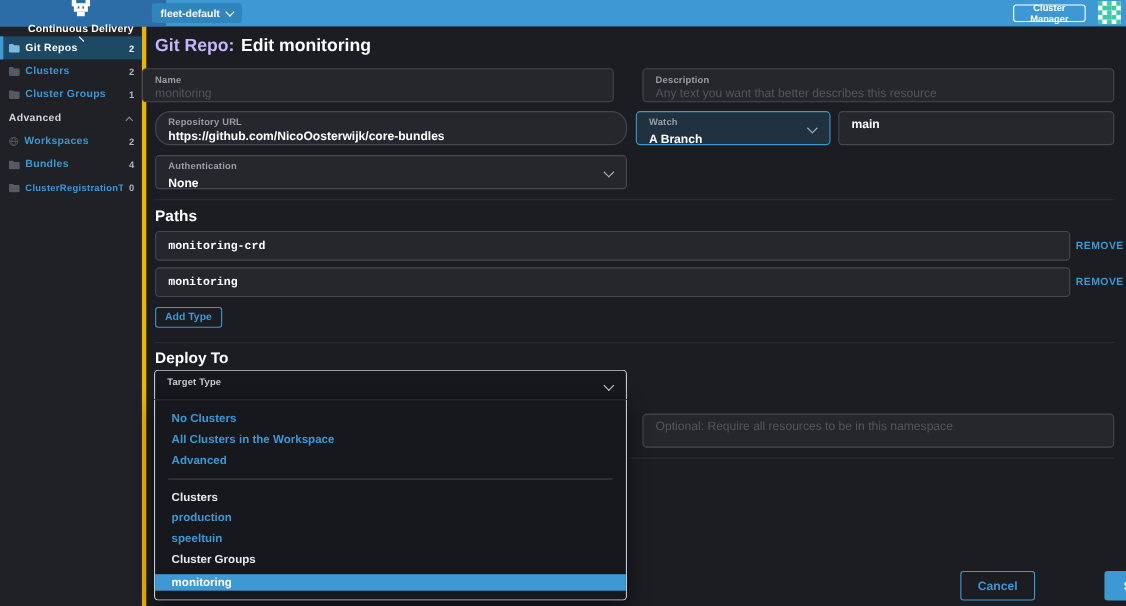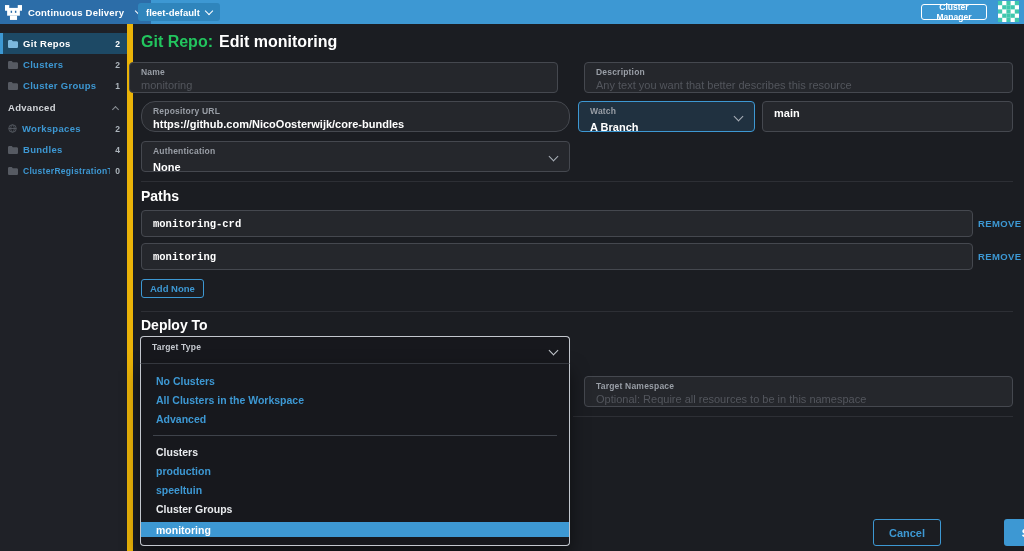--- a/index.html
+++ b/index.html
@@ -1,44 +1,44 @@
 <!DOCTYPE html>
 <html><head>
 <meta charset="utf-8">
 <style>
   * { margin:0; padding:0; box-sizing:border-box; }
   html,body { width:1024px; height:551px; }
   body { background:#1b1d22; font-family:"Liberation Sans","DejaVu Sans",sans-serif; overflow:hidden; position:relative; color:#fff; }
 
   
   .topbar { position:absolute; left:0; top:0; width:1024px; height:24px; background:#3d98d3; z-index:10; }
-  .topbar-left { position:absolute; left:0; top:0; width:151px; height:24px; background:#2c6da8; display:flex; align-items:center; padding:0 9px 0 5px; gap:6px; }
+  .topbar-left { position:absolute; left:0; top:0; width:151px; height:24px; background:#2c6da8; display:flex; align-items:center; padding:0 9px 0 5px; gap:6px;flex-direction:column; }
   .product-label { font-size:9.5px; font-weight:700; letter-spacing:.2px; flex:1; white-space:nowrap; }
   .chev { display:inline-block; width:6px; height:6px; border-right:1.6px solid currentColor; border-bottom:1.6px solid currentColor; transform:rotate(45deg); margin-top:-3px; }
   .chev.up { transform:rotate(225deg); margin-top:3px; }
   .ws-btn { position:absolute; left:138px; top:3px; height:18px; padding:0 8px; background:#2f85bc; border:none; border-radius:3px; display:flex; align-items:center; gap:6px; font-size:9.5px; font-weight:700; color:#fff; font-family:inherit; cursor:pointer; }
   .cm-btn { position:absolute; left:921px; top:4px; width:66px; height:16px; background:transparent; border:1px solid #fff; border-radius:3px; font-size:8.5px; font-weight:700; color:#fff; font-family:inherit; display:flex; align-items:center; justify-content:center; cursor:pointer; }
   .avatar { position:absolute; left:998px; top:1px; width:21px; height:21px; cursor:pointer; }
 
   
-  .sidebar { position:absolute; left:0; top:24px; width:133px; height:527px; background:#1f2127; border-right:6px solid #eab308; padding-top:9px; }
+  .sidebar { position:absolute; left:0; top:24px; width:133px; height:527px; background:#1f2127; border-right:4px solid #eab308; padding-top:9px; }
   .nav-item { position:relative; height:21px; display:flex; align-items:center; padding:0 7px 0 8px; gap:5px; cursor:pointer; }
   .nav-item .nicon { color:#565a62; display:flex; align-items:center; }
   .nav-item .nl { font-size:9.5px; font-weight:700; letter-spacing:.3px; color:#3d98d3; flex:1; white-space:nowrap; overflow:hidden; }
   .nav-item .cnt { font-size:8.5px; font-weight:700; color:#aeb6bd; }
   .nav-item.selected { background:#1d4965; }
   .nav-item.selected::before { content:""; position:absolute; left:0; top:0; bottom:0; width:3px; background:#3d98d3; }
   .nav-item.selected .nl { color:#fff; }
   .nav-item.selected .nicon { color:#7db8dd; }
   .nav-header { height:21px; display:flex; align-items:center; padding:0 9px 0 8px; margin-top:1px; color:#8b9097; }
   .nav-header .nhl { font-size:9.5px; font-weight:700; letter-spacing:.3px; color:#d3d6da; flex:1; }
 
   
   .page-title { position:absolute; left:141px; top:33px; font-size:16px; font-weight:700; }
-  .page-title .pfx { color:#22c55e; margin-right:6px; }
+  .page-title .pfx { color:#c4b5fd; margin-right:6px; }
 
   .field { position:absolute; background:#25272c; border:1px solid #45484f; border-radius:4px; padding:4px 11px 0; }
   .flbl { font-size:8.5px; font-weight:700; color:#999ea6; letter-spacing:.2px; line-height:11px; display:block; }
   .fval { font-size:11px; font-weight:700; color:#fff; line-height:14px; }
   .field input { display:block; width:100%; background:transparent; border:0; outline:0; padding:0; font-family:inherit; font-size:11px; font-weight:700; color:#fff; line-height:14px; }
   .field input::placeholder { color:#53565d; font-weight:400; }
   .field.focused { border-color:#3d98d3; background:#203140; }
   .fchev { position:absolute; right:12px; top:11px; width:7px; height:7px; border-right:1.7px solid #aab0b8; border-bottom:1.7px solid #aab0b8; transform:rotate(45deg); }
 
   .line-input { position:absolute; background:#25272c; border:1px solid #45484f; border-radius:4px; display:flex; align-items:center; padding:0 11px; }
@@ -218,21 +218,21 @@
 <div class="line-input" style="left:141px; top:210px; width:832px; height:27px;">
   <input type="text" value="monitoring-crd" style="">
 </div>
 <button class="remove-link" style="left:978px; top:218px;">REMOVE</button>
 
 <div class="line-input" style="left:141px; top:243px; width:832px; height:27px;">
   <input type="text" value="monitoring" style="">
 </div>
 <button class="remove-link" style="left:978px; top:251px;">REMOVE</button>
 
-<button class="add-path-btn">Add None</button>
+<button class="add-path-btn">Add Type</button>
 
 <div class="hr" style="left:141px; top:311px; width:872px;"></div>
 
 <div class="sec-heading" style="left:141px; top:317px;">Deploy To</div>
 
 <div class="select-open">
   <span class="flbl">Target Type</span>
   <span class="fchev"></span>
 </div>
 
@@ -242,19 +242,18 @@
   <div class="dd-item action">Advanced</div>
   <div class="dd-divider"></div>
   <div class="dd-item group">Clusters</div>
   <div class="dd-item opt">production</div>
   <div class="dd-item opt">speeltuin</div>
   <div class="dd-item group">Cluster Groups</div>
   <div class="dd-item highlight">monitoring</div>
 </div>
 
 <div class="field" style="left:584px; top:376px; width:429px; height:31px;">
-  <span class="flbl">Target Namespace</span>
   <input type="text" placeholder="Optional: Require all resources to be in this namespace" style="">
 </div>
 <div class="hr" style="left:573px; top:416px; width:440px;"></div>
 
 <button class="btn-cancel">Cancel</button>
 <button class="btn-save">Save</button>
 
 </body></html>

